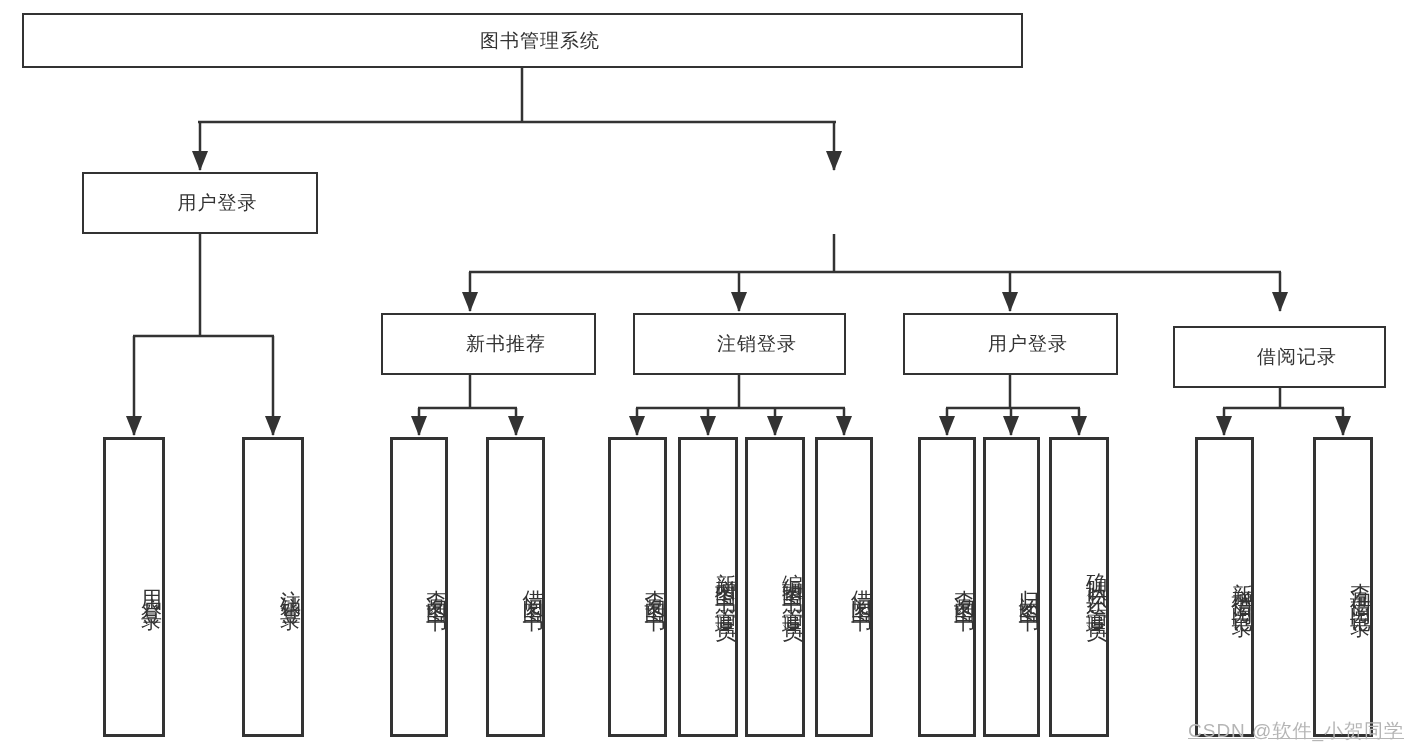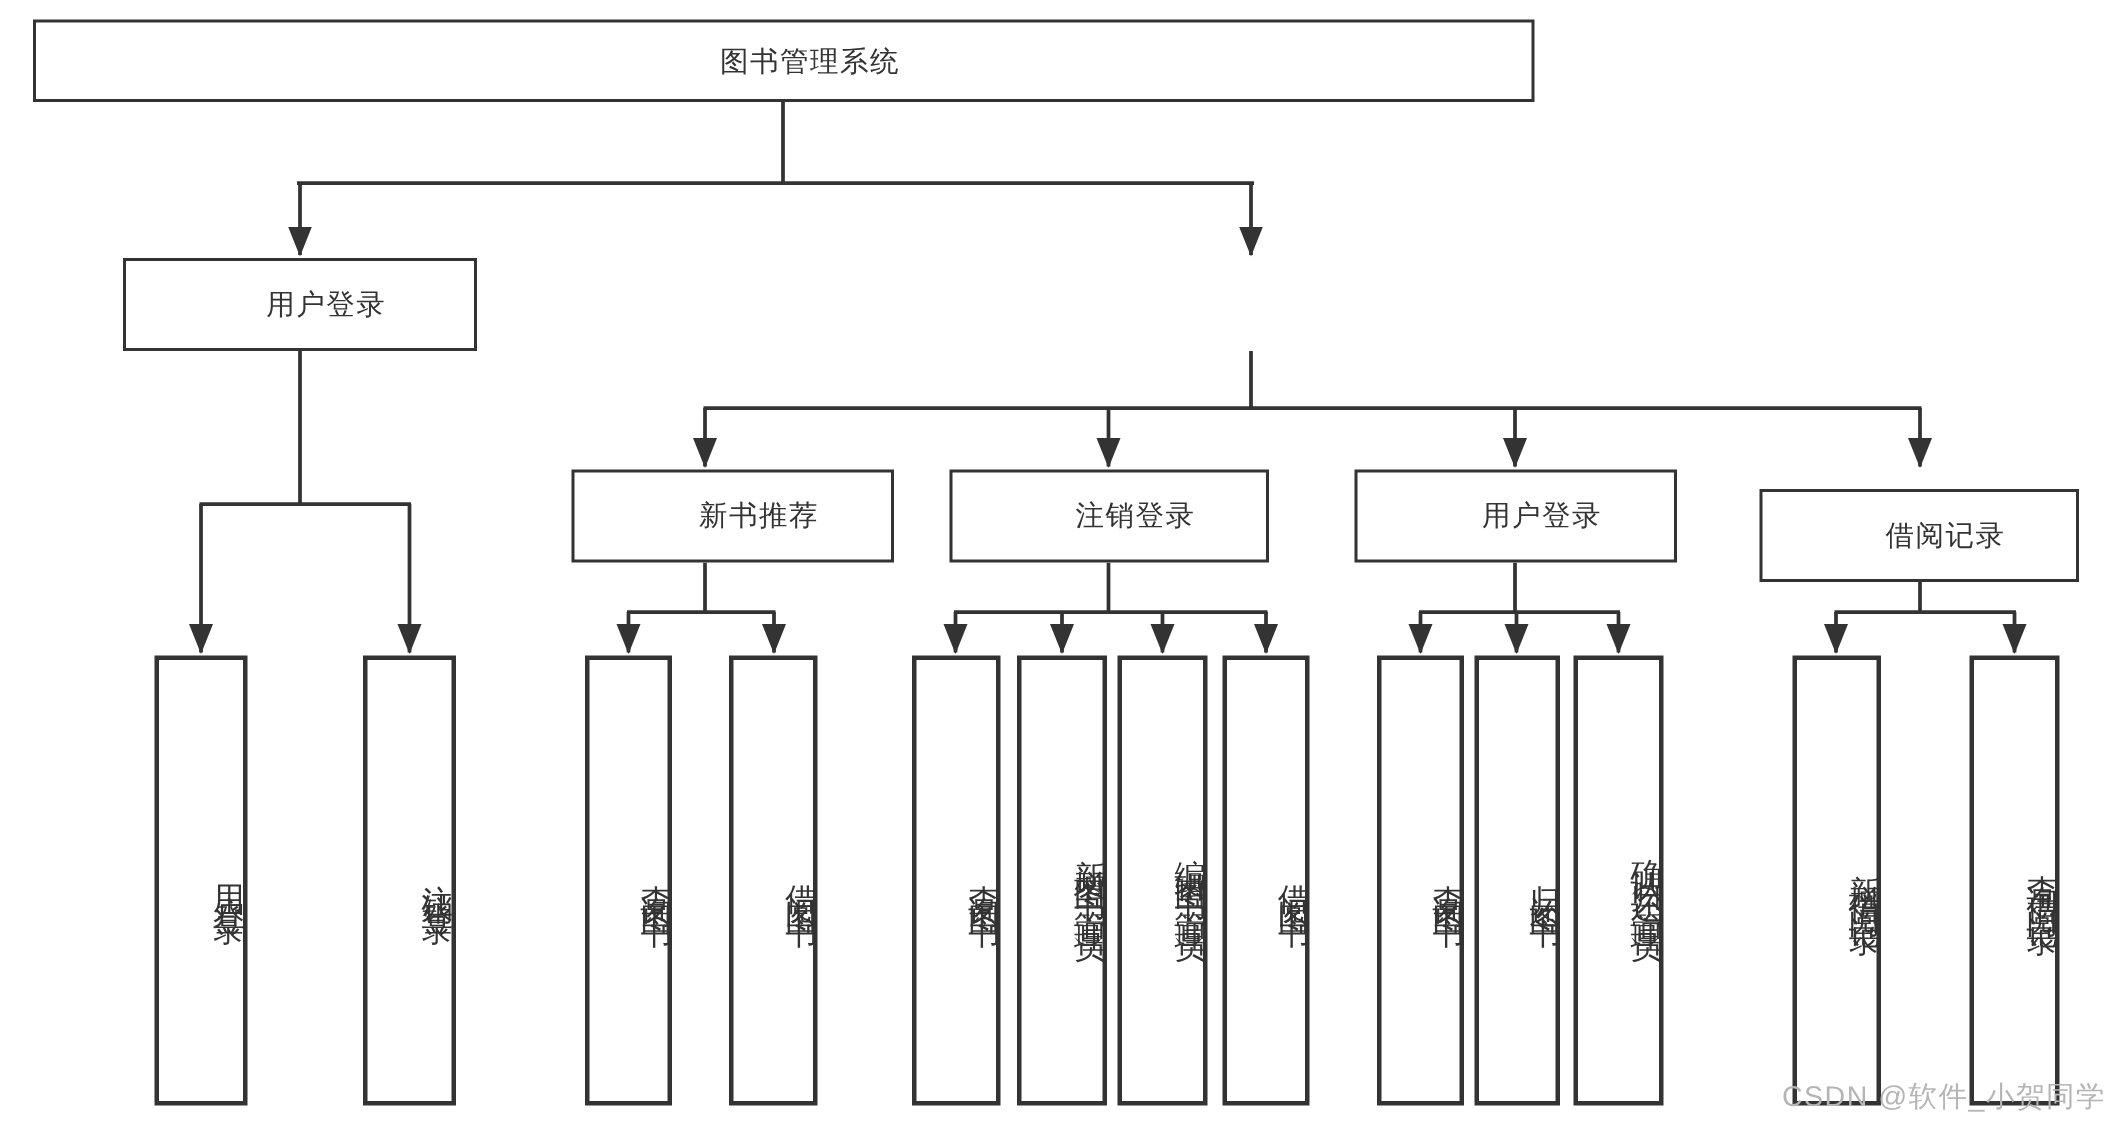--- a/index.html
+++ b/index.html
@@ -29,20 +29,21 @@
     font-size:21px;
     letter-spacing:7px;
     line-height:1.15;
   }
   .watermark{
     position:absolute;
     color:#b5b5b5;
     font-size:19px;
     letter-spacing:1px;
     white-space:nowrap;
+    text-decoration:underline;
   }
 </style>
 </head>
 <body>
 
 <div class="canvas">
 
   <svg class="wires" width="1405" height="747" viewBox="0 0 1405 747" stroke="#333333" stroke-width="2.5" fill="none">
     <defs>
       <marker id="arw" markerUnits="userSpaceOnUse" markerWidth="22" markerHeight="18" refX="19" refY="8" orient="auto">

